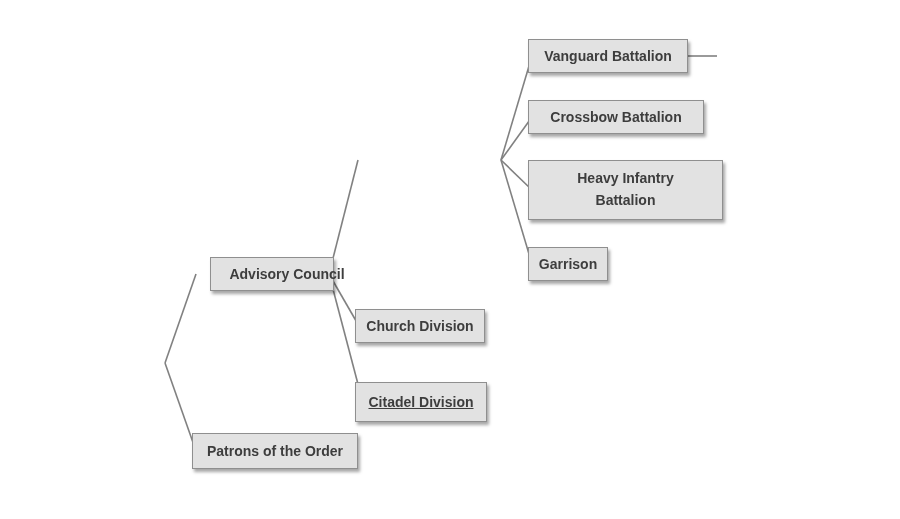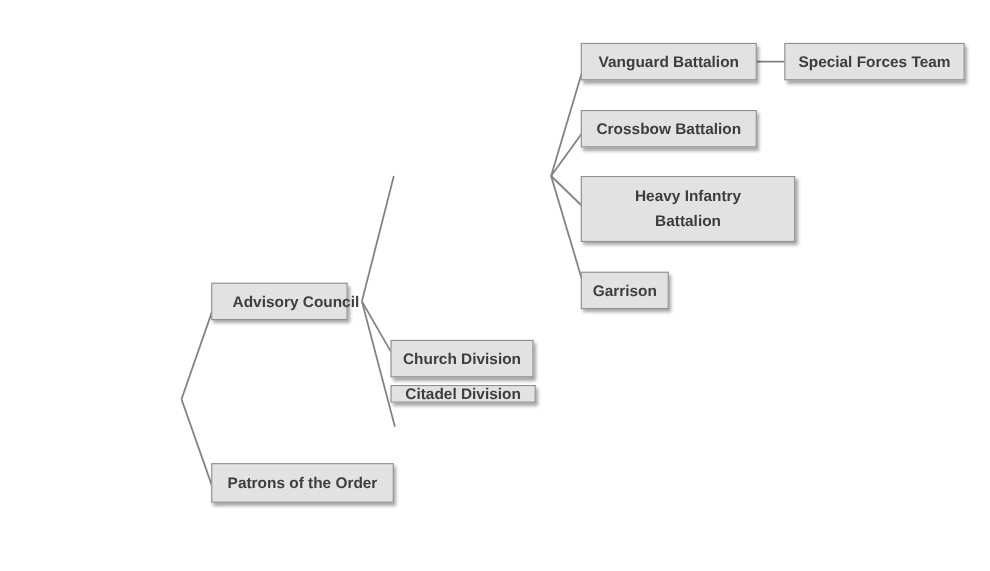--- a/index.html
+++ b/index.html
@@ -69,32 +69,31 @@
     <line x1="329" y1="274" x2="359" y2="326"></line>
     <line x1="329" y1="274" x2="359" y2="388"></line>
     <line x1="501" y1="160" x2="532" y2="56"></line>
     <line x1="501" y1="160" x2="532" y2="117"></line>
     <line x1="501" y1="160" x2="532" y2="190"></line>
     <line x1="501" y1="160" x2="532" y2="264"></line>
     <line x1="685" y1="56" x2="717" y2="56"></line>
   </svg>
 
 
-  <div class="node" style="left:192px; top:257px; width:124px; height:34px;padding-left:40px;">Advisory Council</div>
+  <div class="node" style="left:210px; top:257px; width:124px; height:34px;padding-left:40px;">Advisory Council</div>
 
-  <div class="node" style="left:192px; top:421px; width:166px; height:36px;">Patrons of the Order</div>
+  <div class="node" style="left:192px; top:433px; width:166px; height:36px;">Patrons of the Order</div>
 
 
   <div class="node" style="left:355px; top:309px; width:130px; height:34px;">Church Division</div>
 
-  <div class="node" style="left:355px; top:350px; width:132px; height:16px;">Citadel Division</div>
+  <div class="node" style="left:355px; top:382px; width:132px; height:40px;text-decoration:underline;">Citadel Division</div>
 
   <div class="node" style="left:528px; top:39px;  width:160px; height:34px;">Vanguard Battalion</div>
 
-  <div class="node" style="left:713px; top:39px;  width:164px; height:34px;">Special Forces Team</div>
 
-  <div class="node" style="left:528px; top:100px; width:160px; height:34px;">Crossbow Battalion</div>
+  <div class="node" style="left:528px; top:100px; width:176px; height:34px;">Crossbow Battalion</div>
 
   <div class="node multiline" style="left:528px; top:160px; width:195px; height:60px; padding:0 24px;">Heavy Infantry Battalion</div>
 
   <div class="node" style="left:528px; top:247px; width:80px; height:34px;">Garrison</div>
 
 </div>
 
 </body></html>

